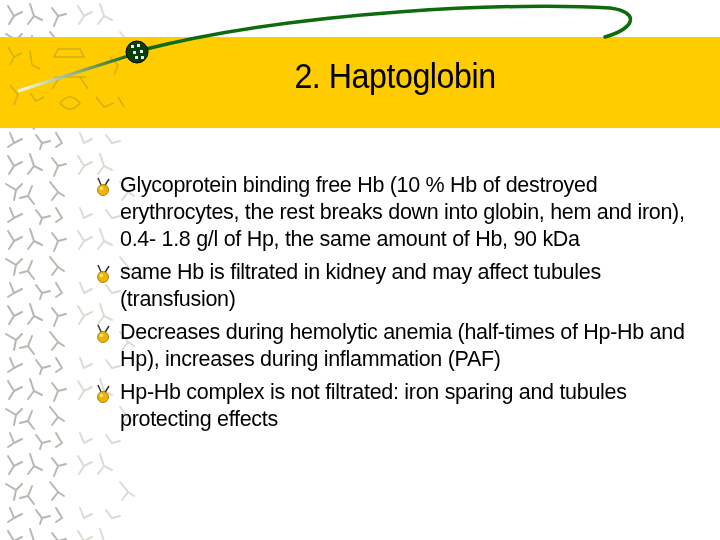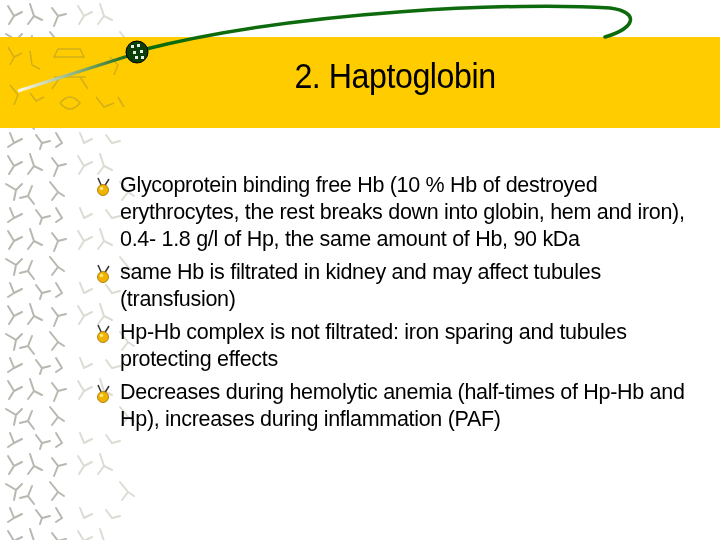--- a/index.html
+++ b/index.html
@@ -106,24 +106,24 @@
     </svg>
     <span>same Hb is filtrated in kidney and may affect tubules (transfusion)</span>
   </li>
   <li class="bullet">
     <svg class="bullet-icon" viewBox="0 0 20 20">
       <line x1="9" y1="10" x2="5" y2="1" stroke="#333" stroke-width="1.5"></line>
       <line x1="11" y1="10" x2="16" y2="2" stroke="#333" stroke-width="1.5"></line>
       <circle cx="10" cy="13" r="5.5" fill="#f0b400" stroke="#a07000" stroke-width="0.8"></circle>
       <circle cx="8.5" cy="11.5" r="1.8" fill="#ffe680"></circle>
     </svg>
-    <span>Hp-Hb complex is not filtrated: iron sparing and tubules protecting effects</span>
+    <span>Decreases during hemolytic anemia (half-times of Hp-Hb and Hp), increases during inflammation (PAF)</span>
   </li>
   <li class="bullet">
     <svg class="bullet-icon" viewBox="0 0 20 20">
       <line x1="9" y1="10" x2="5" y2="1" stroke="#333" stroke-width="1.5"></line>
       <line x1="11" y1="10" x2="16" y2="2" stroke="#333" stroke-width="1.5"></line>
       <circle cx="10" cy="13" r="5.5" fill="#f0b400" stroke="#a07000" stroke-width="0.8"></circle>
       <circle cx="8.5" cy="11.5" r="1.8" fill="#ffe680"></circle>
     </svg>
-    <span>Decreases during hemolytic anemia (half-times of Hp-Hb and Hp), increases during inflammation (PAF)</span>
+    <span>Hp-Hb complex is not filtrated: iron sparing and tubules protecting effects</span>
   </li>
 </ul>
 
 </body></html>

